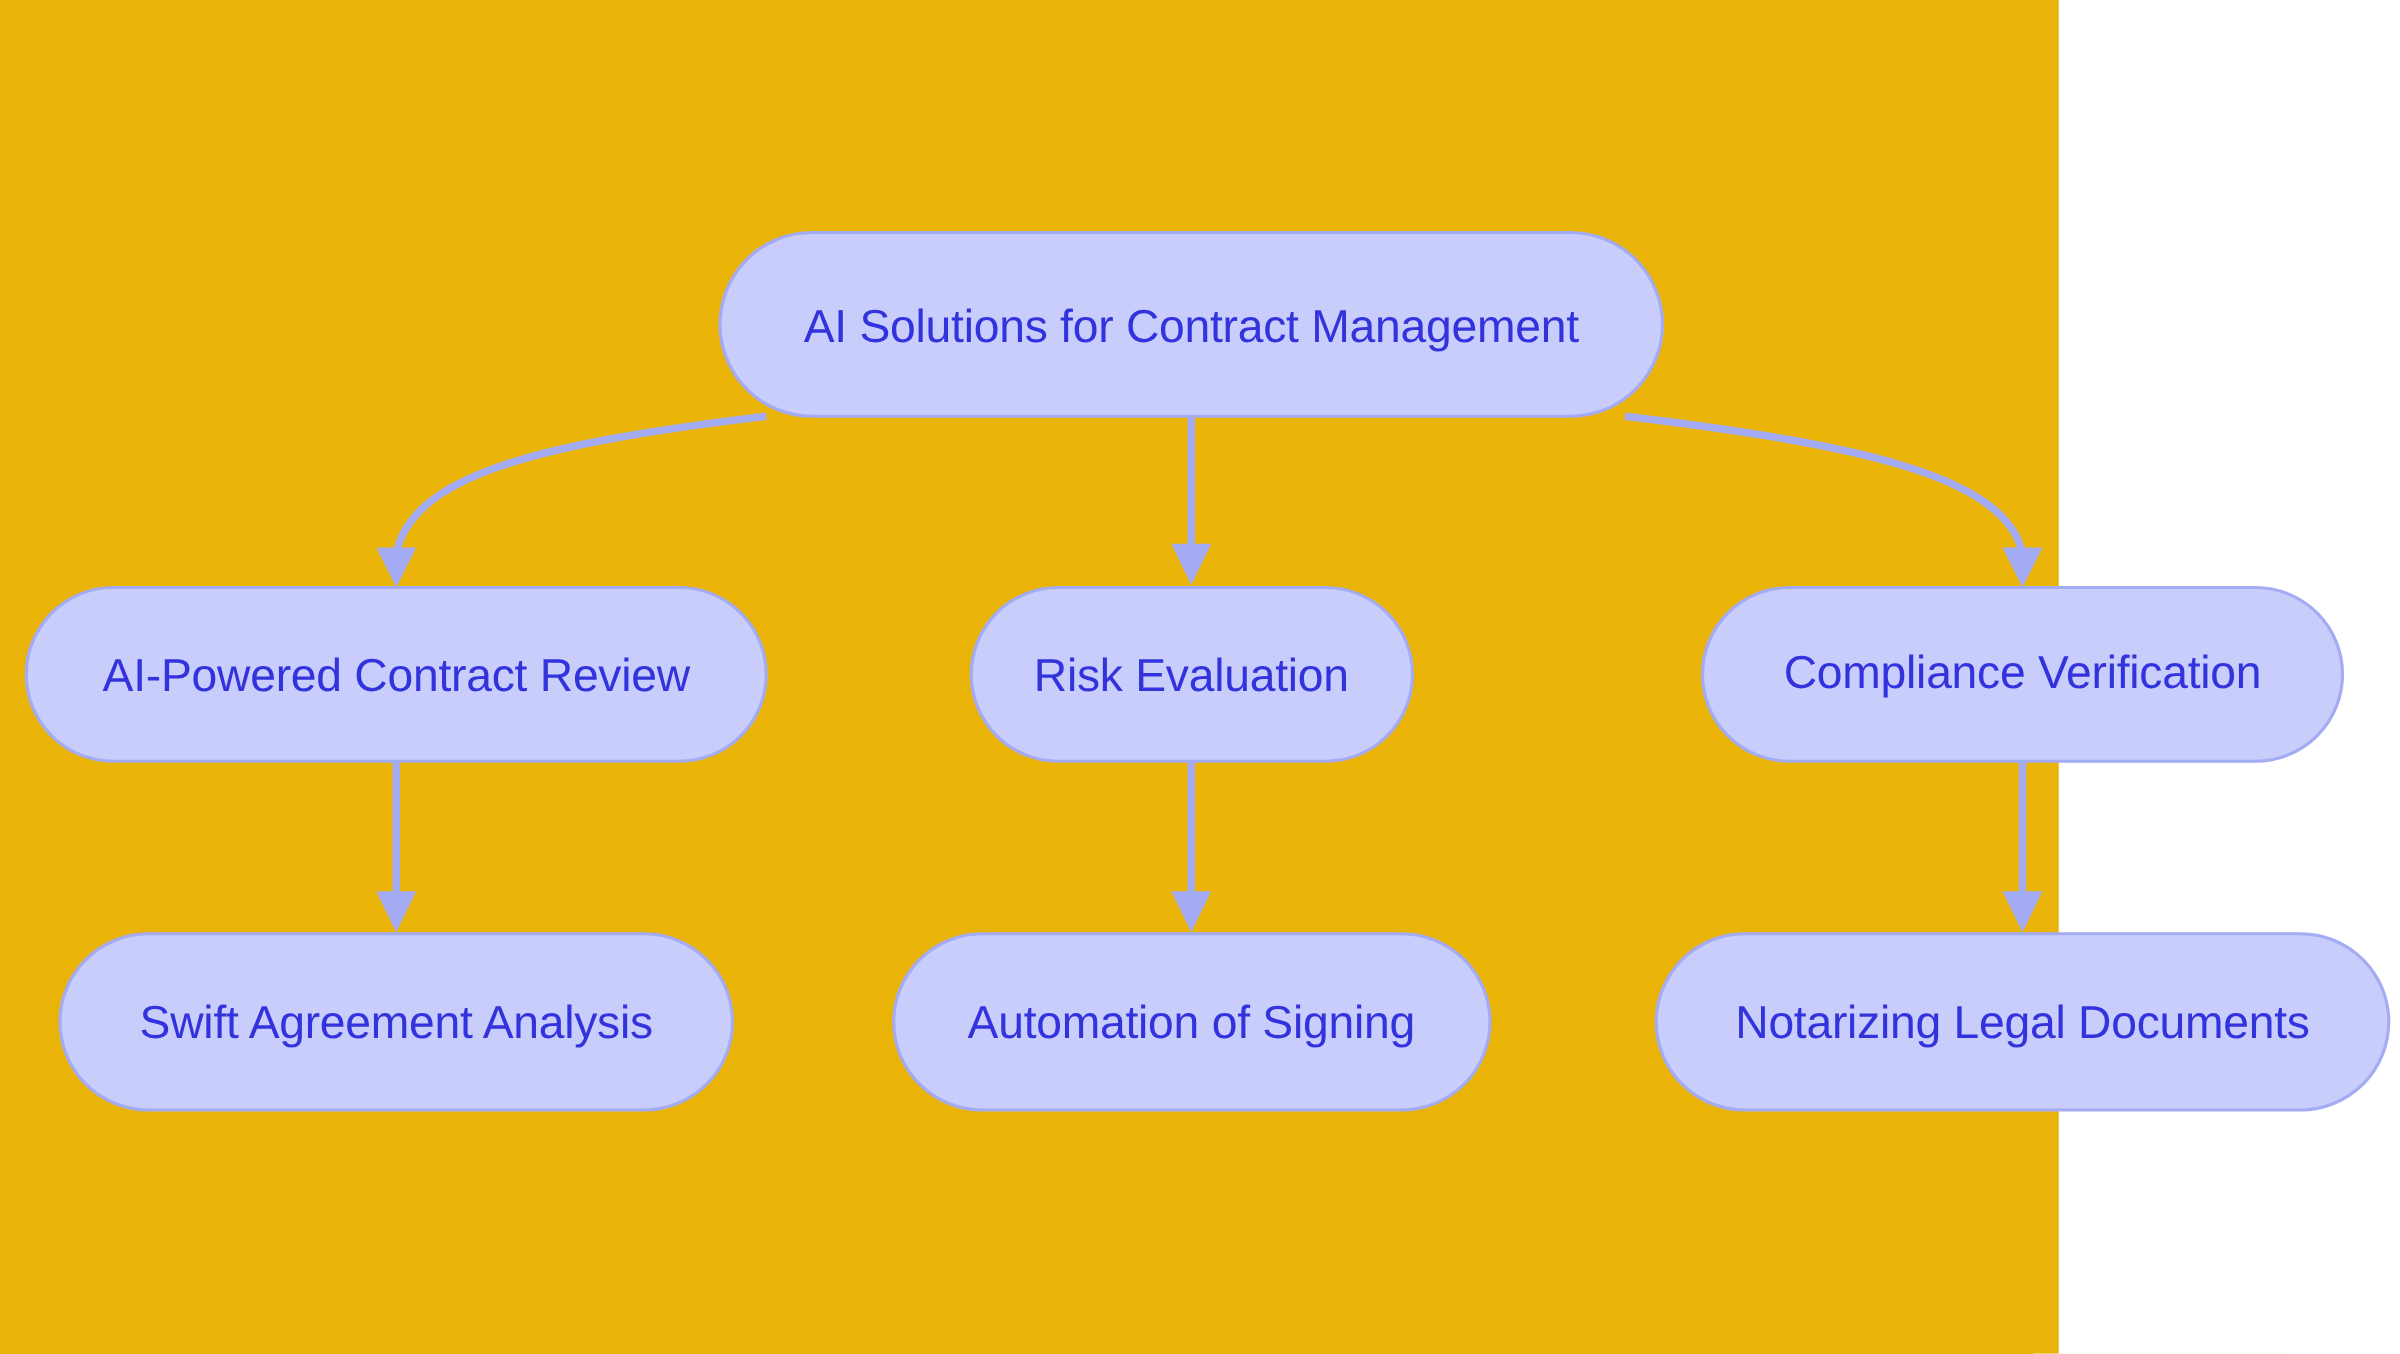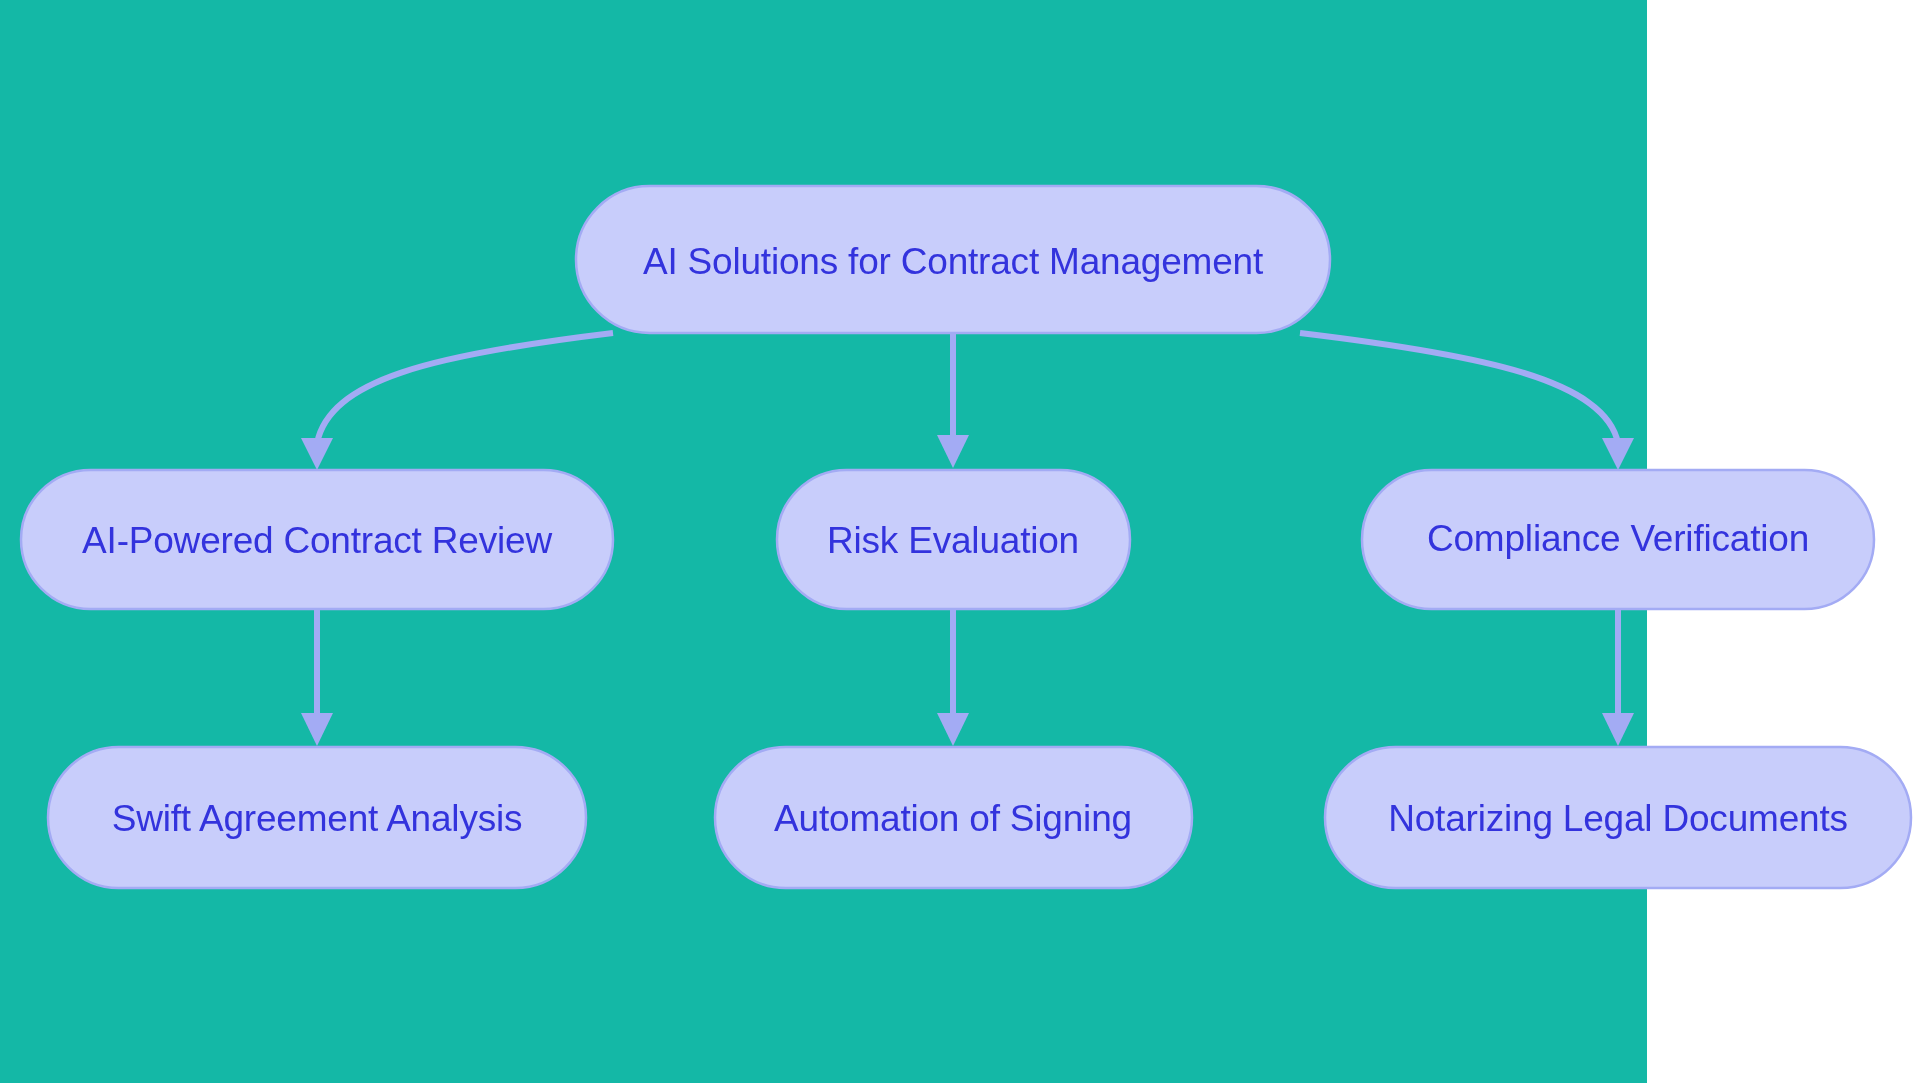--- a/index.html
+++ b/index.html
@@ -11,21 +11,21 @@
   body {
     width: 1920px;
     height: 1083px;
     overflow: hidden;
     font-family: "Liberation Sans", sans-serif;
   }
   #flowchart-root {
     position: relative;
     width: 1647px;
     height: 1083px;
-    background: #14b8a6;
+    background: #eab308;
   }
   svg.diagram-canvas {
     display: block;
     width: 1920px;
     height: 1083px;
   }
   .node-shape {
     fill: #c8cdfb;
     stroke: #a3abf4;
     stroke-width: 2.5;

